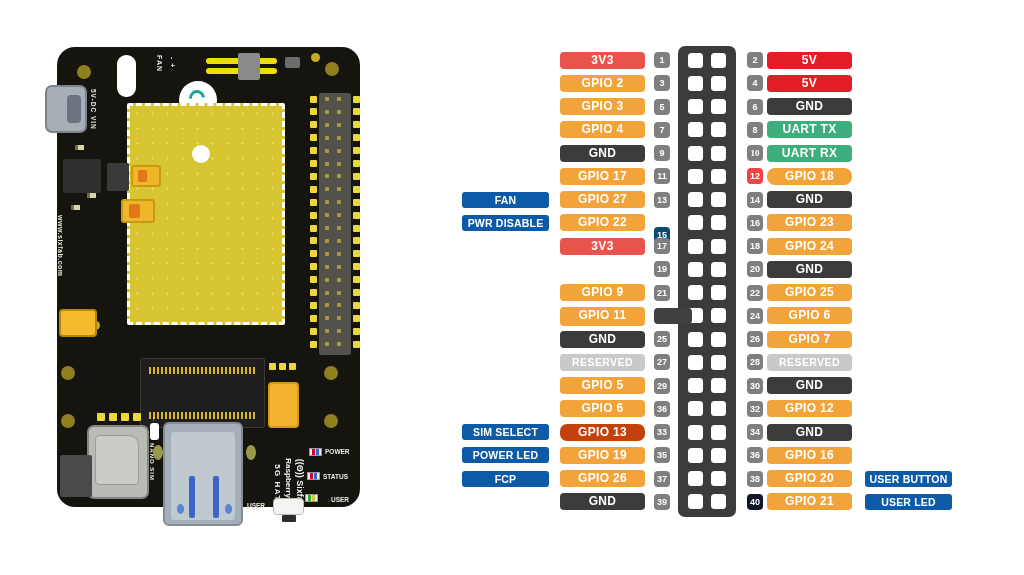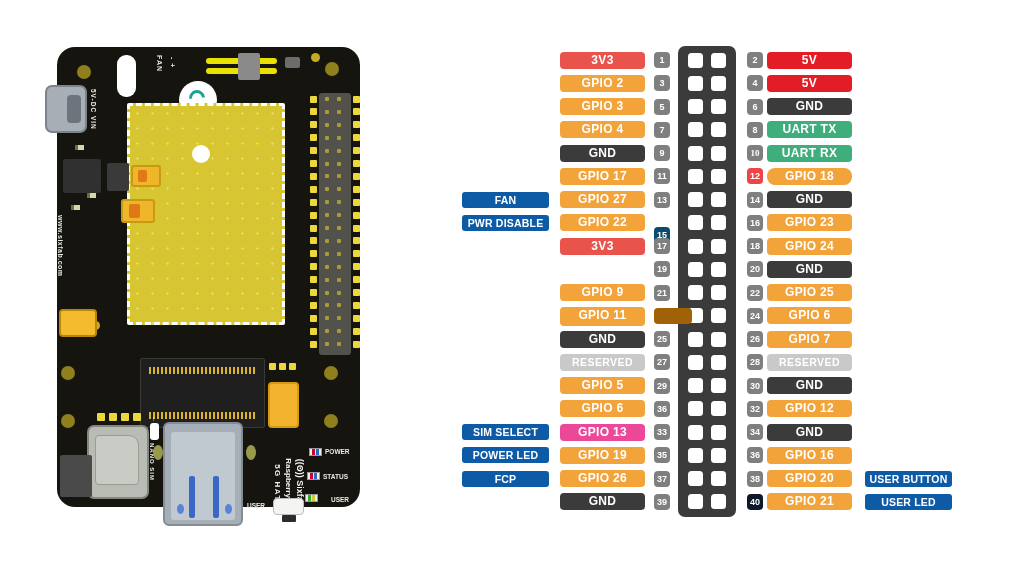--- a/index.html
+++ b/index.html
@@ -317,30 +317,30 @@
       <div class="pin-num" style="left: 654px; top: 191.56px; background: rgb(127, 127, 127);">13</div>
       <div class="pin-label t-gpio" style="left: 560px; top: 214.32px; background: rgb(242, 163, 58);">GPIO 22</div>
       <div class="pin-num" style="left: 654px; top: 227px; background: #0c4a6e;">15</div>
       <div class="pin-label t-3v3" style="left: 560px; top: 237.58px; background: rgb(232, 84, 75);">3V3</div>
       <div class="pin-num" style="left: 654px; top: 238.08px; background: rgb(127, 127, 127);">17</div>
       <div class="pin-label t-gpio" style="left: 560px; top: 260.84px; background: rgb(242, 163, 58); margin-top: 48px;">GPIO 10</div>
       <div class="pin-num" style="left: 654px; top: 261.34px; background: rgb(127, 127, 127);">19</div>
       <div class="pin-label t-gpio" style="left: 560px; top: 284.1px; background: rgb(242, 163, 58);">GPIO 9</div>
       <div class="pin-num" style="left: 654px; top: 284.6px; background: rgb(127, 127, 127);">21</div>
       <div class="pin-label t-gpio" style="left: 560px; top: 307.36px; background: rgb(242, 163, 58);">GPIO 11</div>
-      <div class="pin-num" style="left: 654px; top: 307.86px; background: #a16207; padding-left: 38px;">23</div>
+      <div class="pin-num" style="left: 654px; top: 307.86px; background: #404040; padding-left: 38px;">23</div>
       <div class="pin-label t-gnd" style="left: 560px; top: 330.62px; background: rgb(59, 59, 59);">GND</div>
       <div class="pin-num" style="left: 654px; top: 331.12px; background: rgb(127, 127, 127);">25</div>
       <div class="pin-label t-reserved" style="left: 560px; top: 353.88px; background: rgb(201, 201, 201);">RESERVED</div>
       <div class="pin-num" style="left: 654px; top: 354.38px; background: rgb(127, 127, 127);">27</div>
       <div class="pin-label t-gpio" style="left: 560px; top: 377.14px; background: rgb(242, 163, 58);">GPIO 5</div>
       <div class="pin-num" style="left: 654px; top: 377.64px; background: rgb(127, 127, 127);">29</div>
       <div class="pin-label t-gpio" style="left: 560px; top: 400.4px; background: rgb(242, 163, 58);">GPIO 6</div>
       <div class="pin-num" style="left: 654px; top: 400.9px; background: rgb(127, 127, 127);">36</div>
-      <div class="pin-label t-gpio" style="left: 560px; top: 423.66px; background: #ec4899;">GPIO 13</div>
+      <div class="pin-label t-gpio" style="left: 560px; top: 423.66px; background: #c2410c; border-radius: 7px;">GPIO 13</div>
       <div class="pin-num" style="left: 654px; top: 424.16px; background: rgb(127, 127, 127);">33</div>
       <div class="pin-label t-gpio" style="left: 560px; top: 446.92px; background: rgb(242, 163, 58);">GPIO 19</div>
       <div class="pin-num" style="left: 654px; top: 447.42px; background: rgb(127, 127, 127);">35</div>
       <div class="pin-label t-gpio" style="left: 560px; top: 470.18px; background: rgb(242, 163, 58);">GPIO 26</div>
       <div class="pin-num" style="left: 654px; top: 470.68px; background: rgb(127, 127, 127);">37</div>
       <div class="pin-label t-gnd" style="left: 560px; top: 493.44px; background: rgb(59, 59, 59);">GND</div>
       <div class="pin-num" style="left: 654px; top: 493.94px; background: rgb(127, 127, 127);">39</div>
       <div class="pin-num" style="left: 747px; top: 52px; background: rgb(127, 127, 127);">2</div>
       <div class="pin-label t-5v" style="left: 767px; top: 51.5px; background: rgb(226, 29, 37);">5V</div>
       <div class="pin-num" style="left: 747px; top: 75.26px; background: rgb(127, 127, 127);">4</div>

